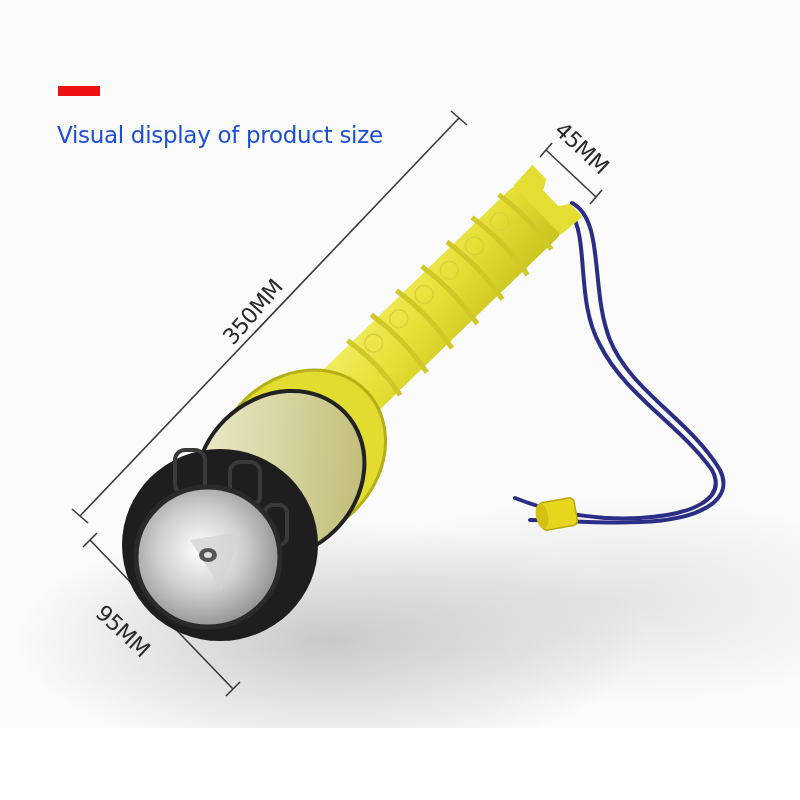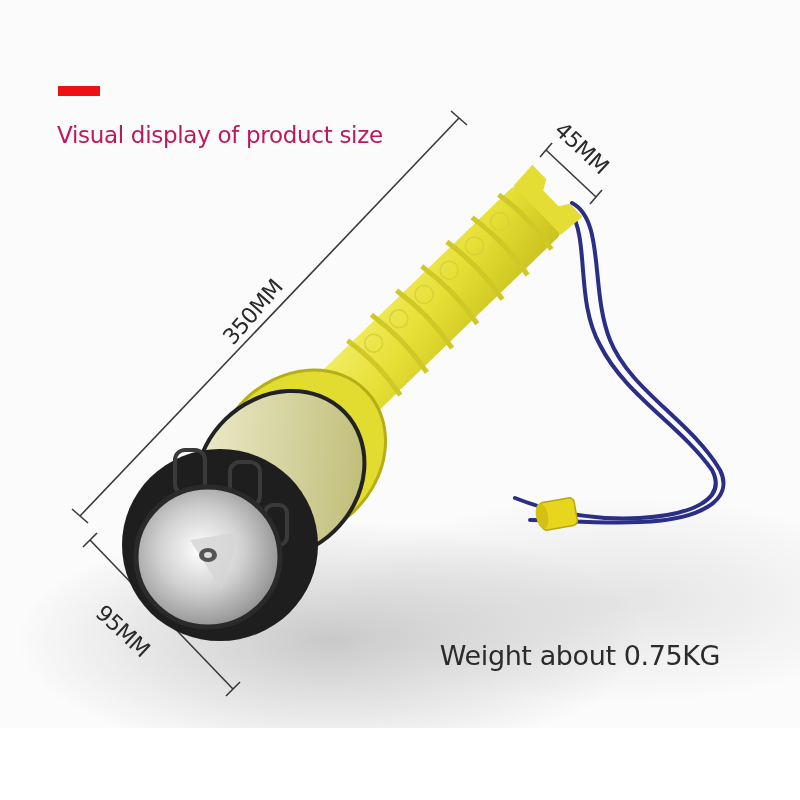--- a/index.html
+++ b/index.html
@@ -12,21 +12,21 @@
     .shadow-bg {
       position: absolute; left: 0; top: 0; width: 800px; height: 730px;
       background:
         radial-gradient(ellipse 420px 160px at 330px 640px, rgba(160,160,160,0.55), rgba(255,255,255,0) 75%),
         radial-gradient(ellipse 380px 140px at 620px 600px, rgba(200,200,200,0.45), rgba(255,255,255,0) 75%),
         #fbfbfb;
     }
     .white-bottom { position: absolute; left: 0; top: 728px; width: 800px; height: 72px; background: #ffffff; }
     .accent-bar { position: absolute; left: 58px; top: 86px; width: 42px; height: 10px; }
     .title {
-      position: absolute; left: 57px; top: 122px; font-size: 23px; color: #be185d;
+      position: absolute; left: 57px; top: 122px; font-size: 23px; color: #1d4ed8;
       letter-spacing: -0.3px; white-space: nowrap;
     }
     .dim-label {
       position: absolute; font-size: 22px; color: #2a2a2a; white-space: nowrap;
       transform-origin: left top; letter-spacing: -0.5px;
     }
     .dim-350 { left: 218px; top: 333px; transform: rotate(-49deg); }
     .dim-45  { left: 567px; top: 117px; transform: rotate(43deg); }
     .dim-95  { left: 108px; top: 600px; transform: rotate(43deg); }
     .weight {
@@ -134,15 +134,14 @@
       </g>
 
       <ellipse cx="208" cy="557" rx="72" ry="70" fill="url(#lensGrad)" stroke="#2a2a2a" stroke-width="5"></ellipse>
       <path d="M190,540 L240,532 L222,590 Z" fill="#d4d4d4" opacity="0.8"></path>
       <ellipse cx="208" cy="555" rx="9" ry="7" fill="#555"></ellipse>
       <ellipse cx="208" cy="555" rx="4" ry="3" fill="#ddd"></ellipse>
     </g>
   </svg>
 
   <div class="weight">
-    <div>Weight about 0.75KG</div>
   </div>
 </div>
 
 </body></html>

